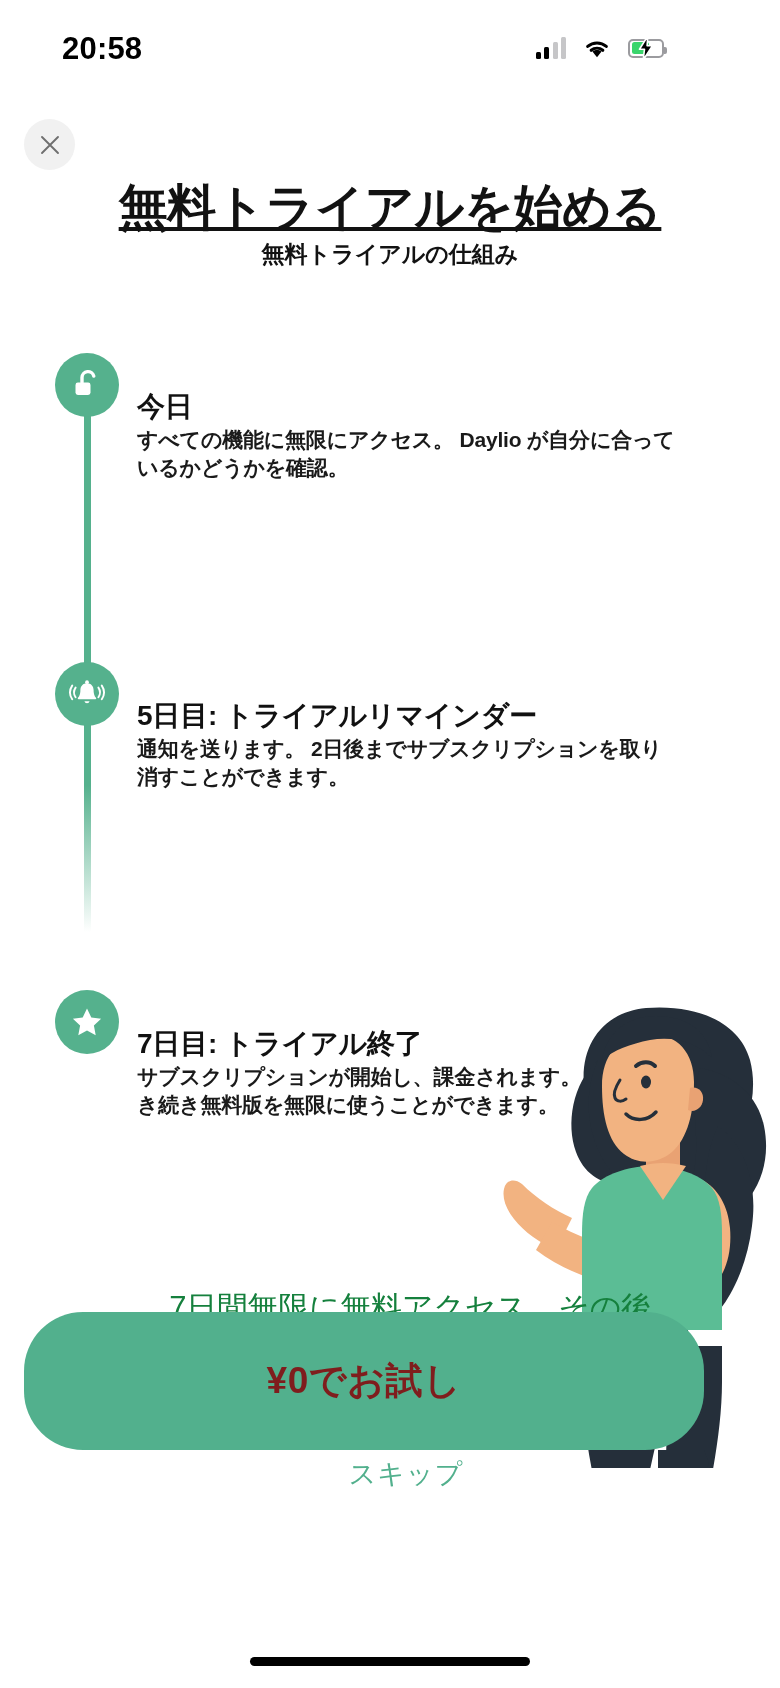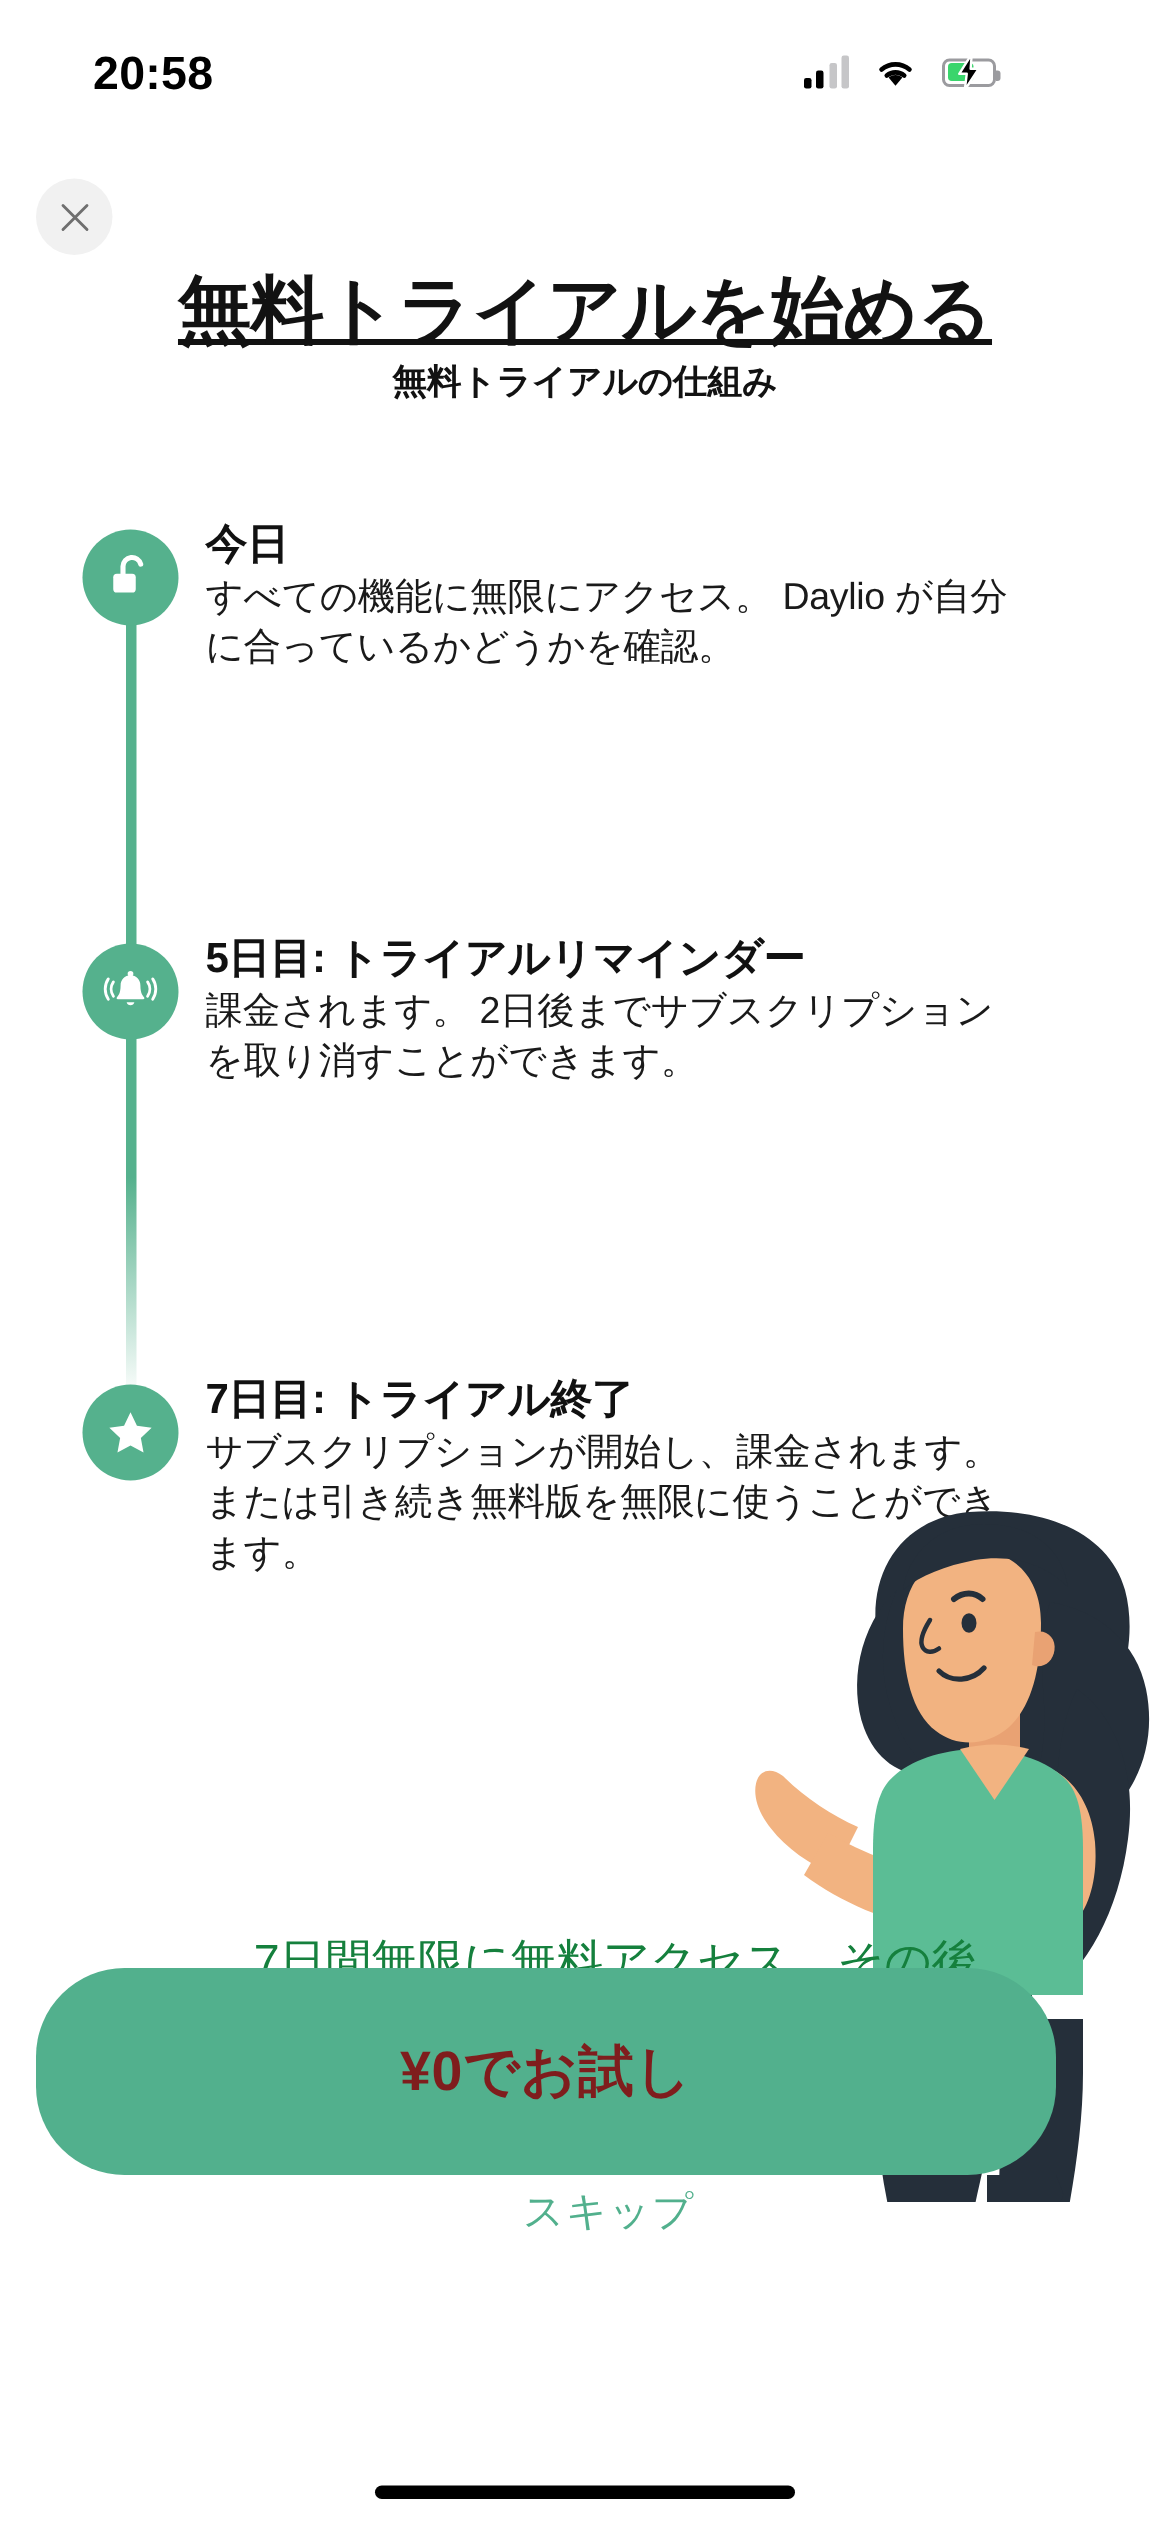--- a/index.html
+++ b/index.html
@@ -82,24 +82,24 @@
   .tl-icon {
     position:absolute; left:55px; width:64px; height:64px;
     border-radius:50%; background:#55b18d;
     display:flex; align-items:center; justify-content:center;
     z-index:2;
   }
   .tl-icon svg { width:38px; height:38px; }
   .tl-text { margin-left:137px; width:545px; }
   .tl-head {
     font-size:28px; font-weight:700; color:#111; line-height:1.25;
-    margin-bottom:2px; letter-spacing:-0.2px;
+    margin-bottom:2px; letter-spacing:-0.2px;margin-top:44px;
   }
   .tl-desc {
-    font-size:25px; font-weight:400; color:#1a1a1a; line-height:1.33;
+    font-size:21px; font-weight:700; color:#1a1a1a; line-height:1.33;
     letter-spacing:-0.2px;
   }
   .item0 { top:0; }
   .item1 { top:172px; }
   .item2 { top:363px; }
   .item0 .tl-icon { top:8px; }
   .item1 .tl-icon { top:8px; }
   .item2 .tl-icon { top:8px; }
 
   
@@ -204,21 +204,21 @@
           <circle cx="19" cy="7.2" r="1.9" fill="#fff"></circle>
           <path d="M16.4 26.2 a2.7 2.7 0 0 0 5.2 0" fill="#fff"></path>
           <path d="M7.6 12.6 a8.5 8.5 0 0 0 0 9.6" stroke="#fff" stroke-width="1.9" fill="none" stroke-linecap="round"></path>
           <path d="M4.2 10.6 a12.3 12.3 0 0 0 0 13.6" stroke="#fff" stroke-width="1.9" fill="none" stroke-linecap="round"></path>
           <path d="M30.4 12.6 a8.5 8.5 0 0 1 0 9.6" stroke="#fff" stroke-width="1.9" fill="none" stroke-linecap="round"></path>
           <path d="M33.8 10.6 a12.3 12.3 0 0 1 0 13.6" stroke="#fff" stroke-width="1.9" fill="none" stroke-linecap="round"></path>
         </svg>
       </div>
       <div class="tl-text">
         <div class="tl-head">5日目: トライアルリマインダー</div>
-        <div class="tl-desc">課金されます。 2日後までサブスクリプションを取り消すことができます。</div>
+        <div class="tl-desc">通知を送ります。 2日後までサブスクリプションを取り消すことができます。</div>
       </div>
     </div>
 
     <div class="tl-item item2">
       <div class="tl-icon">
         <svg viewBox="0 0 38 38">
           <path d="M19 5.5 l4.3 9 9.8 1.3 -7.2 6.8 1.8 9.7 -8.7-4.7 -8.7 4.7 1.8-9.7 -7.2-6.8 9.8-1.3z" fill="#fff"></path>
         </svg>
       </div>
       <div class="tl-text">

